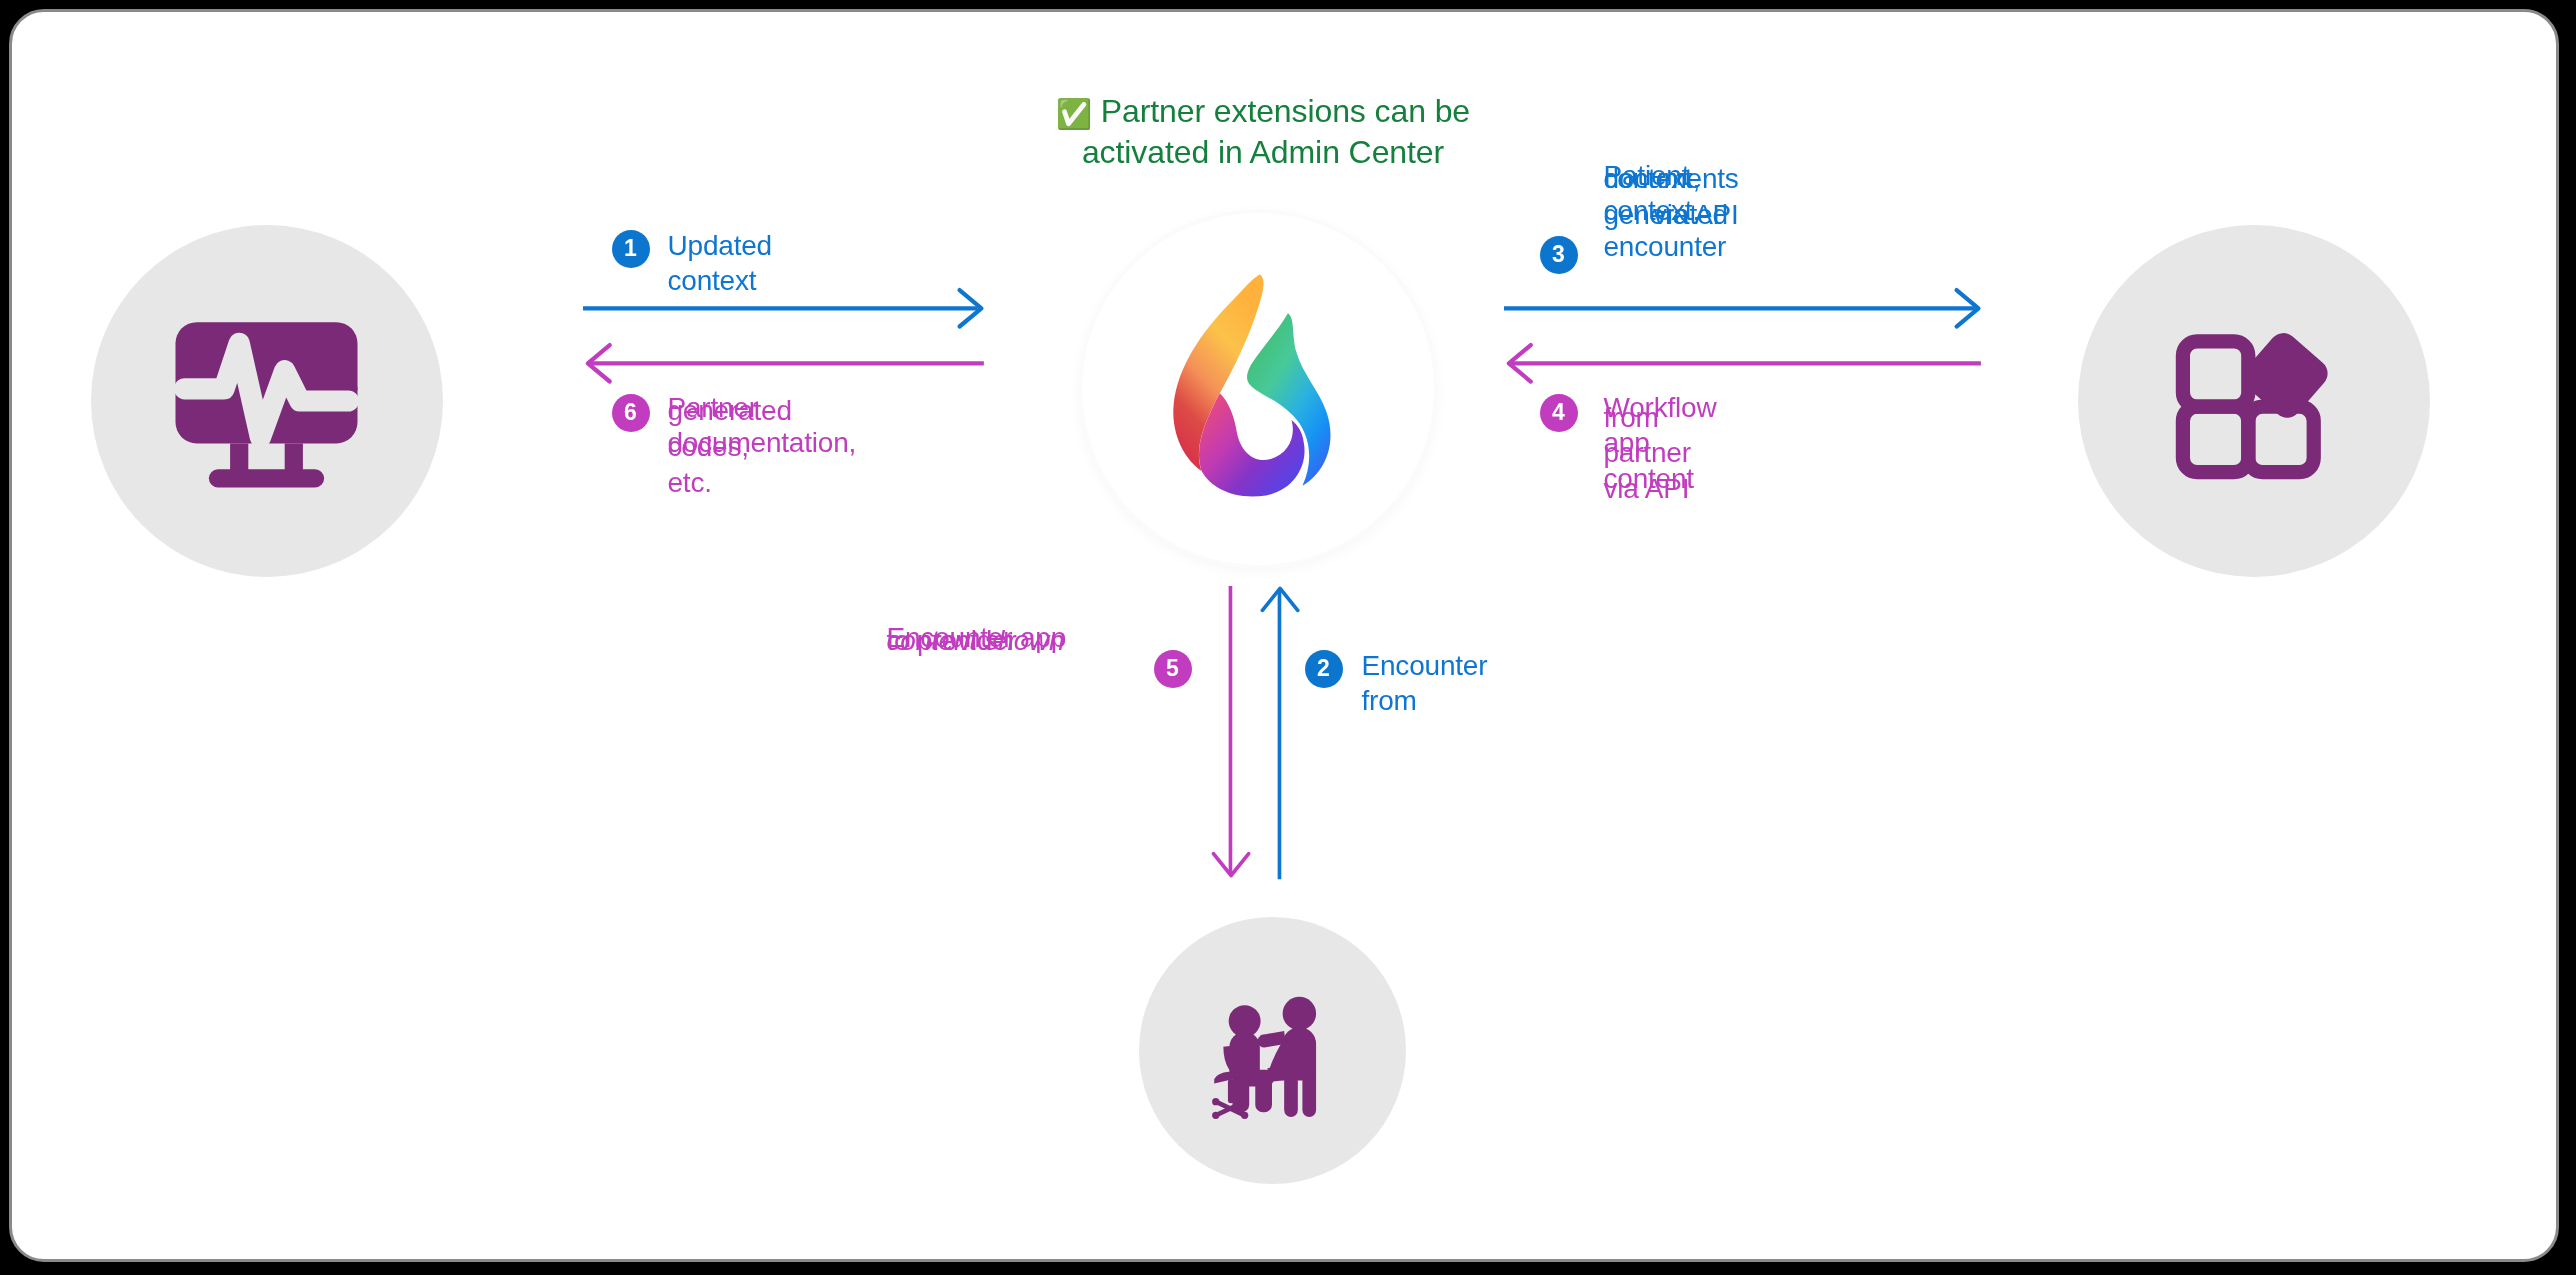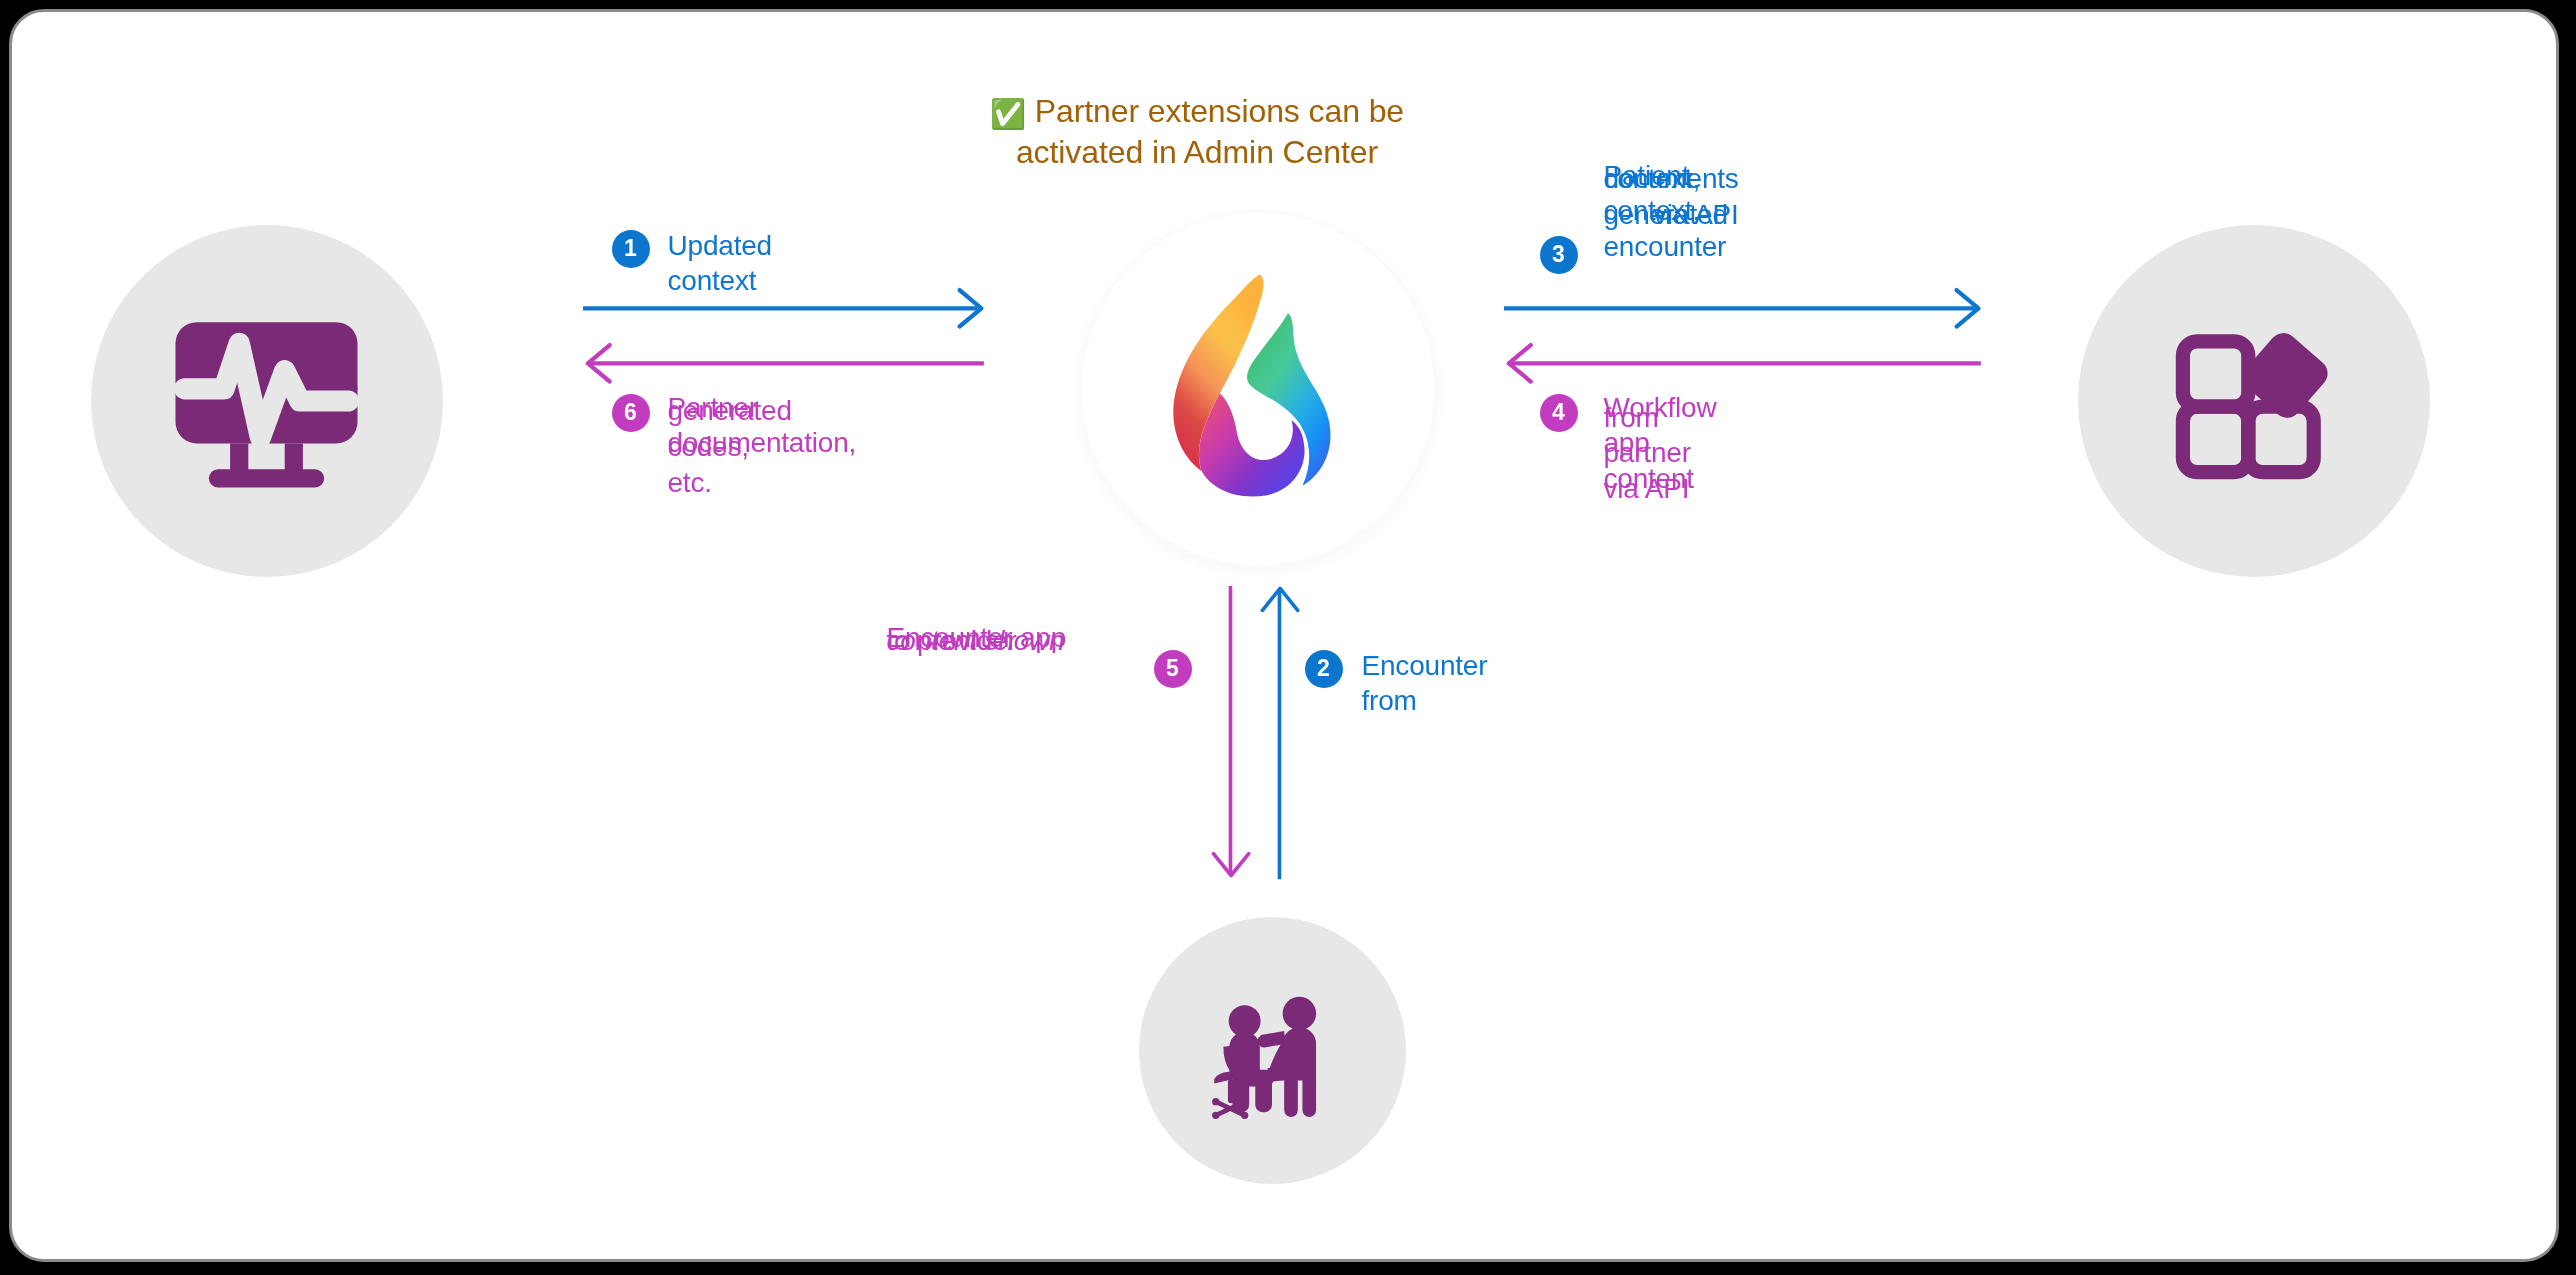--- a/index.html
+++ b/index.html
@@ -37,27 +37,27 @@
     justify-content: center;
   }
   .node-circle.white {
     background: #ffffff;
     box-shadow: 0 0 0 3.6px #fbfbfb, 0 3.6px 16px rgba(0,0,0,0.05);
   }
 
   
   #title {
     position: absolute;
-    left: 918px;
+    left: 984px;
     top: 79px;
     width: 535px;
     text-align: center;
     font-size: 32px;
     line-height: 1.26;
-    color: #a16207;
+    color: #15803d;
     letter-spacing: -0.1px;
   }
   #title .check {
     font-size: 29px;
     vertical-align: -1.8px;
   }
 
   
   .label {
     position: absolute;

